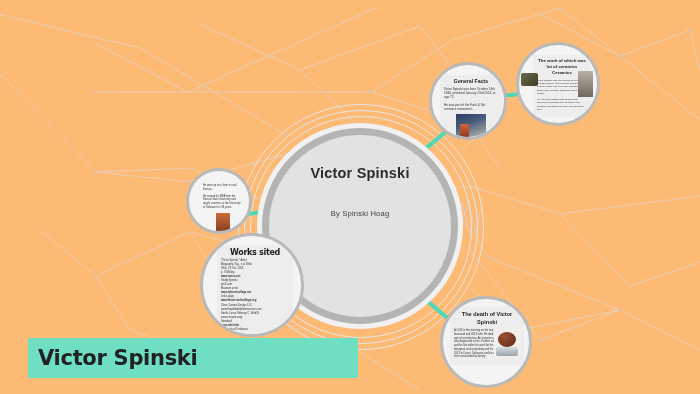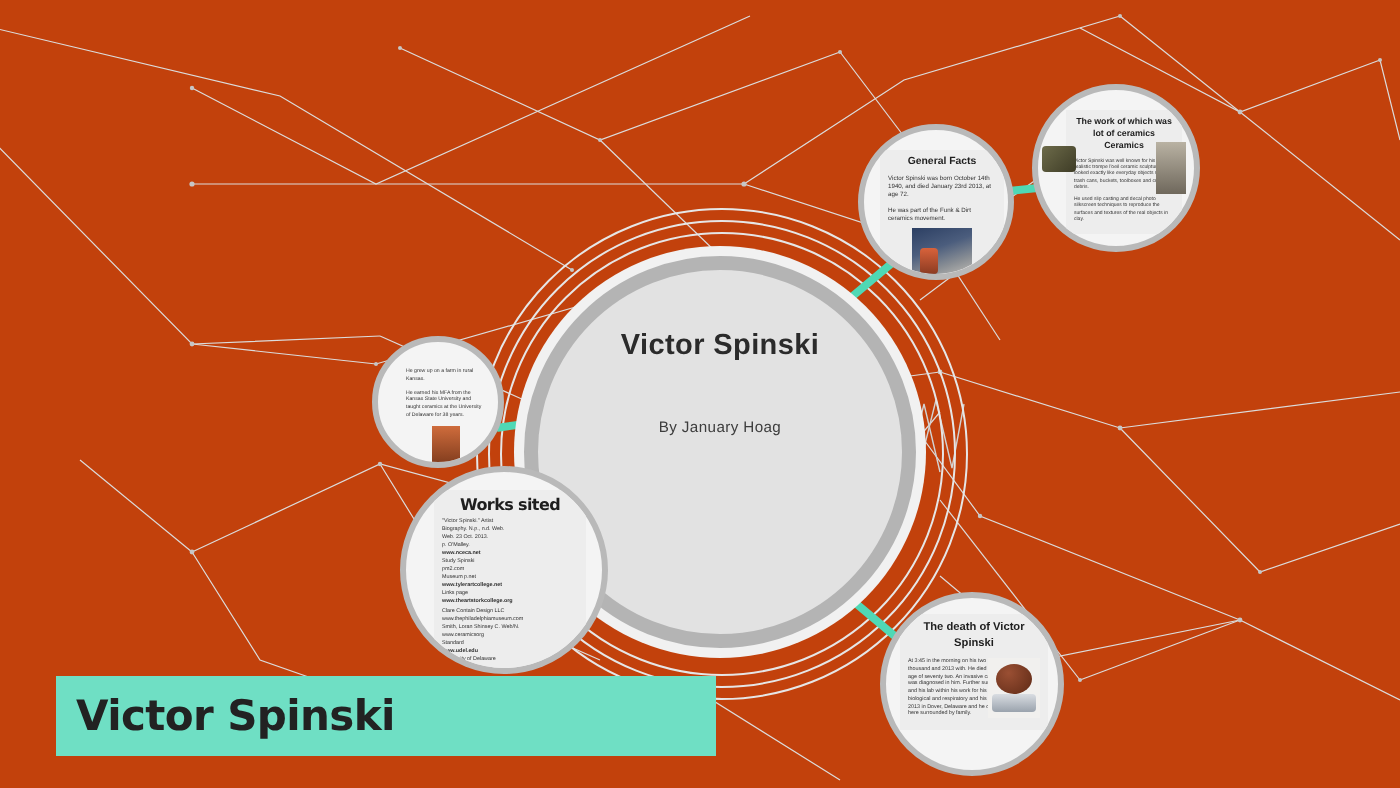--- a/index.html
+++ b/index.html
@@ -2,21 +2,21 @@
 <html><head>
 <meta charset="utf-8">
 <style>
   html,body{margin:0;padding:0;}
   body{
     width:700px;height:394px;overflow:hidden;
     background:#f2f2f2;
     font-family:"Liberation Sans", sans-serif;
     position:relative;
   }
-  #stage{position:absolute;inset:0;width:700px;height:394px;overflow:hidden;background:#c2410c;}
+  #stage{position:absolute;inset:0;width:700px;height:394px;overflow:hidden;background:#fdba74;}
 
   
   #bg-net{position:absolute;left:0;top:0;width:700px;height:394px;}
 
   
   .center-node{
     position:absolute;left:262px;top:128px;width:196px;height:196px;
     border-radius:50%;
     background:#e2e2e2;
     border:7px solid #b4b4b4;
@@ -197,21 +197,21 @@
   <div class="halo" style="left:238px;top:104px;width:244px;height:244px;"></div>
 
   <div class="conn" style="left:424px;top:148px;width:52px;height:4px;transform:rotate(-40deg);"></div>
   <div class="conn" style="left:500px;top:94px;width:26px;height:4px;transform:rotate(-6deg);"></div>
   <div class="conn" style="left:288px;top:276px;width:60px;height:4px;transform:rotate(-30deg);"></div>
   <div class="conn" style="left:248px;top:212px;width:42px;height:4px;transform:rotate(-8deg);"></div>
   <div class="conn" style="left:414px;top:288px;width:66px;height:4px;transform:rotate(40deg);"></div>
 
   <div class="center-node">
     <div class="center-title">Victor Spinski</div>
-    <div class="center-sub">By January Hoag</div>
+    <div class="center-sub">By Spinski Hoag</div>
   </div>
 
   <div class="node" id="node-general">
     <div class="card" id="card-general">
       <h4>General Facts</h4>
       <p>Victor Spinski was born October 14th 1940, and died January 23rd 2013, at age 72.</p>
       <p>He was part of the Funk &amp; Dirt ceramics movement.</p>
       <div id="img-general"></div>
     </div>
   </div>

